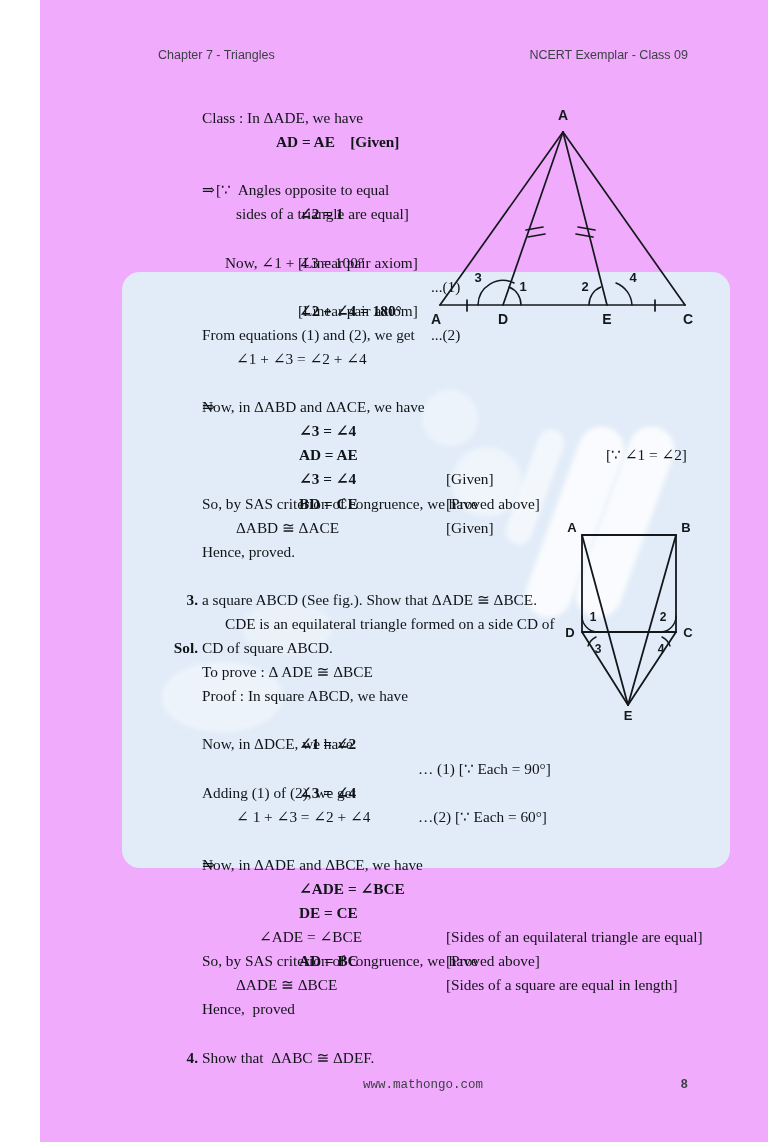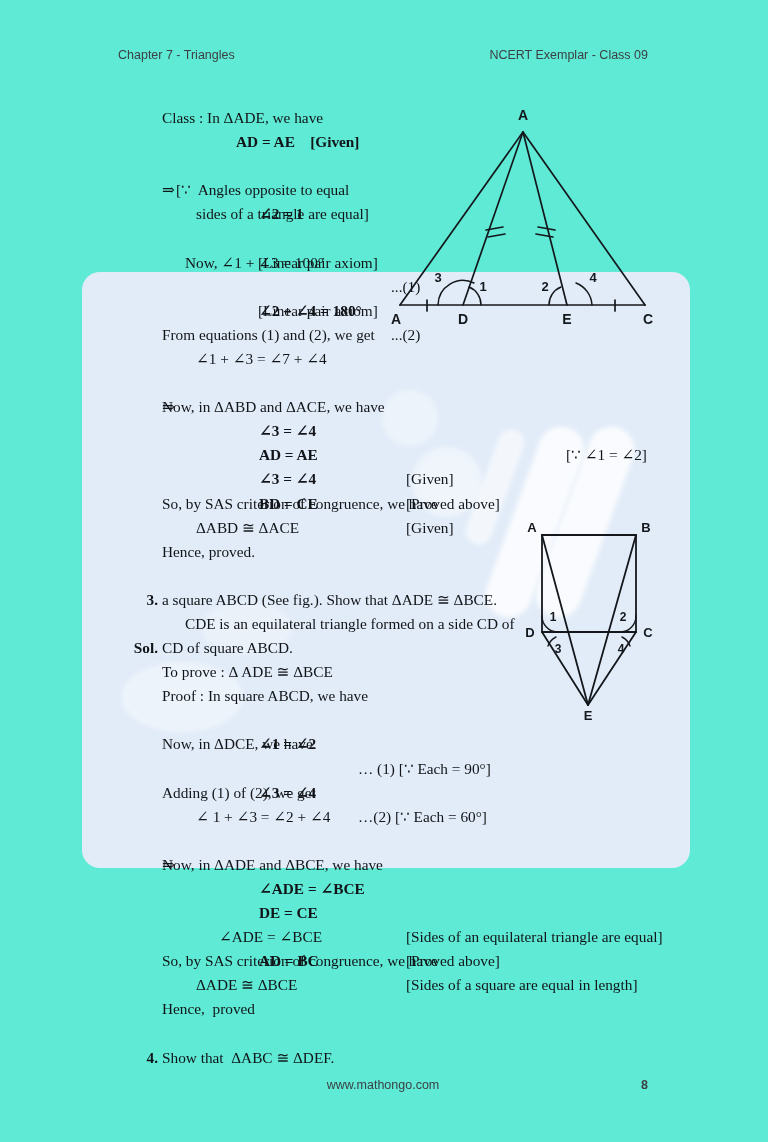--- a/index.html
+++ b/index.html
@@ -12,21 +12,22 @@
     height: 1142px;
     position: relative;
     font-family: "Liberation Serif", "DejaVu Serif", serif;
     color: #111418;
     overflow: hidden;
   }
 
   .page {
     position: absolute;
     inset: 0;
-    background: #5eead4;
+    background: #f0abfc;
+    margin-left: 40px;
   }
 
   
   .runhead {
     position: absolute;
     top: 45px;
     left: 118px;
     width: 530px;
     height: 20px;
     font-family: "Liberation Sans", "DejaVu Sans", sans-serif;
@@ -84,21 +85,21 @@
     font-weight: bold;
     white-space: pre;
   }
   .ind-0  { padding-left: 56px; }
   .ind-1  { padding-left: 70px; }
   .ind-2  { padding-left: 90px; }
   .ind-3  { padding-left: 130px; font-weight: bold; }
   .ind-4  { padding-left: 152px; }
   .arrow  { position: absolute; left: 56px; }
   .col-r  { position: absolute; }
-  .r-268 { left: 252px; }
+  .r-268 { left: 272px; }
   .r-285 { left: 285px; }
   .r-300 { left: 300px; }
   .r-460 { left: 460px; }
 
   
   .fig {
     position: absolute;
   }
   .fig svg { display: block; overflow: visible; }
   .fig text {
@@ -110,21 +111,21 @@
   #fig-1 { left: 386px; top: 100px; }
   #fig-2 { left: 522px; top: 522px; }
 
   
   .footer {
     position: absolute;
     left: 118px;
     top: 1078px;
     width: 530px;
     height: 18px;
-    font-family: Liberation Sans, sans-serif;
+    font-family: Liberation Mono, monospace;
     font-size: 12.5px;
     color: #3c3f44;
   }
   .footer .site {
     position: absolute;
     left: 0; right: 0;
     text-align: center;
   }
   .footer .pageno {
     position: absolute;
@@ -173,21 +174,21 @@
 
     <div class="ln ind-4">[Linear pair axiom]</div>
 
     <div class="ln">
       <span class="ind-3">∠2 + ∠4 = 180°</span>
       <span class="col-r r-285">...(2)</span>
     </div>
 
     <div class="ln ind-4">[Linear pair axiom]</div>
     <div class="ln ind-0">From equations (1) and (2), we get</div>
-    <div class="ln ind-2">∠1 + ∠3 = ∠7 + ∠4</div>
+    <div class="ln ind-2">∠1 + ∠3 = ∠2 + ∠4</div>
 
     <div class="ln">
       <span class="arrow">⇒</span>
       <span class="ind-3">∠3 = ∠4</span>
       <span class="col-r r-460">[∵ ∠1 = ∠2]</span>
     </div>
 
     <div class="ln ind-0">Now, in ΔABD and ΔACE, we have</div>
 
     <div class="ln">

